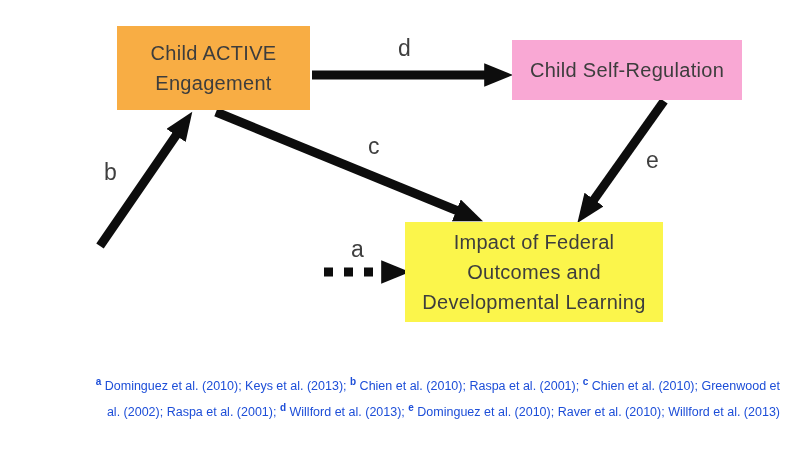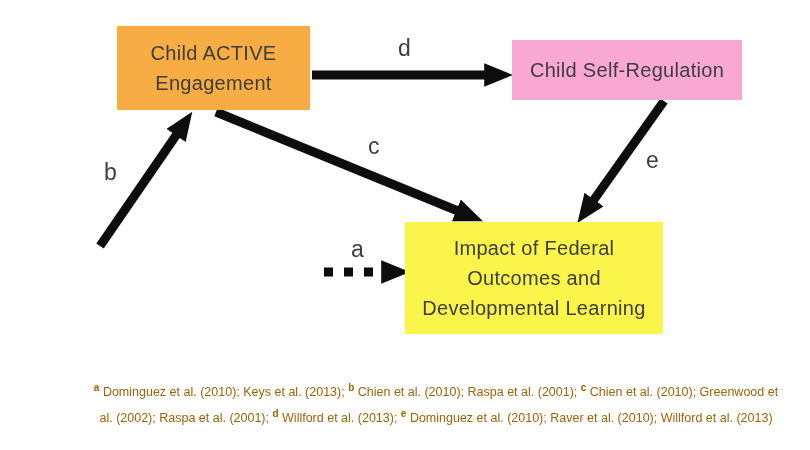--- a/index.html
+++ b/index.html
@@ -36,40 +36,40 @@
     color: #3d3d3d;
     font-size: 20px;
     line-height: 30px;
     letter-spacing: 0.3px;
     padding: 0 8px;
     box-sizing: border-box;
   }
   .node-engagement { left: 117px; top: 26px;  width: 193px; height: 84px;  background: #f8ad44; }
   .node-selfreg    { left: 512px; top: 40px;  width: 230px; height: 60px;  background: #f9a8d4; }
   .node-practices  { left: 60px;  top: 245px; width: 258px; height: 70px;  background: #83d95c; }
-  .node-impact     { left: 405px; top: 222px; width: 258px; height: 112px; background: #fbf54b; }
+  .node-impact     { left: 405px; top: 222px; width: 258px; height: 100px; background: #fbf54b; }
   .edge-label {
     position: absolute;
     color: #3f3f3f;
     font-size: 23px;
     line-height: 23px;
   }
   .lbl-a { left: 351px; top: 238px; }
   .lbl-b { left: 104px; top: 161px; }
   .lbl-c { left: 368px; top: 135px; }
   .lbl-d { left: 398px; top: 37px;  }
   .lbl-e { left: 646px; top: 149px; }
   .footnote {
     position: absolute;
     left: 72px;
     top: 363px;
     width: 700px;
-    margin: 14px;
-    text-align: center;
-    color: #a16207;
+    margin: 8px;
+    text-align: right;
+    color: #1d4ed8;
     font-size: 12.5px;
     line-height: 21px;
   }
   .footnote sup {
     font-weight: bold;
     font-size: 10px;
   }
 </style>
 </head>
 <body>

